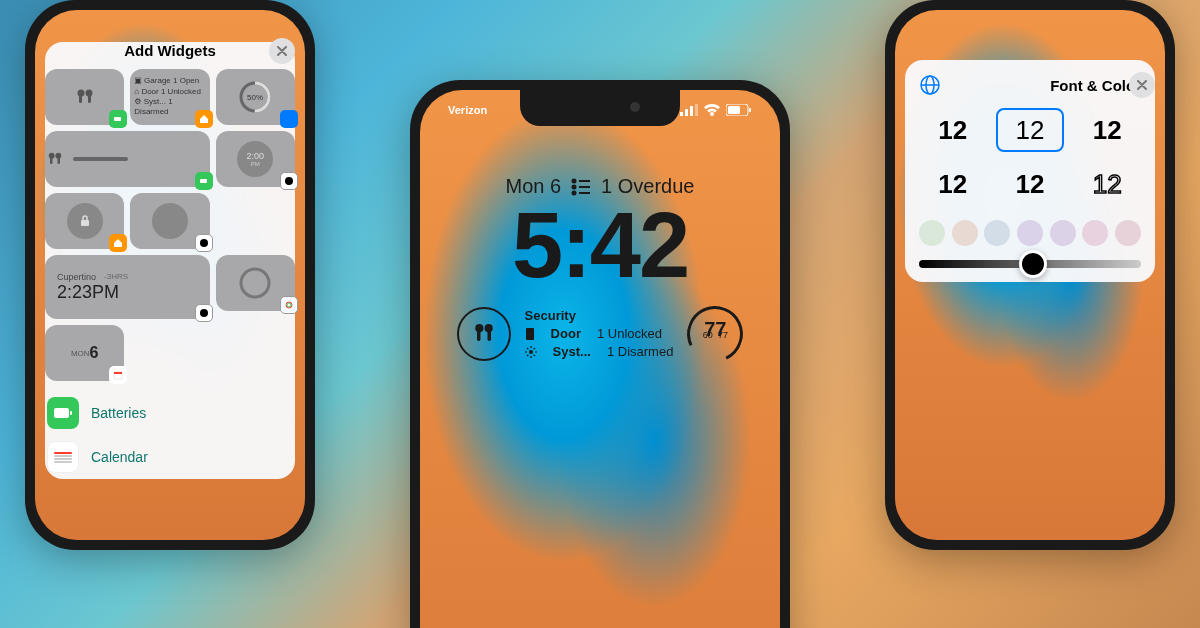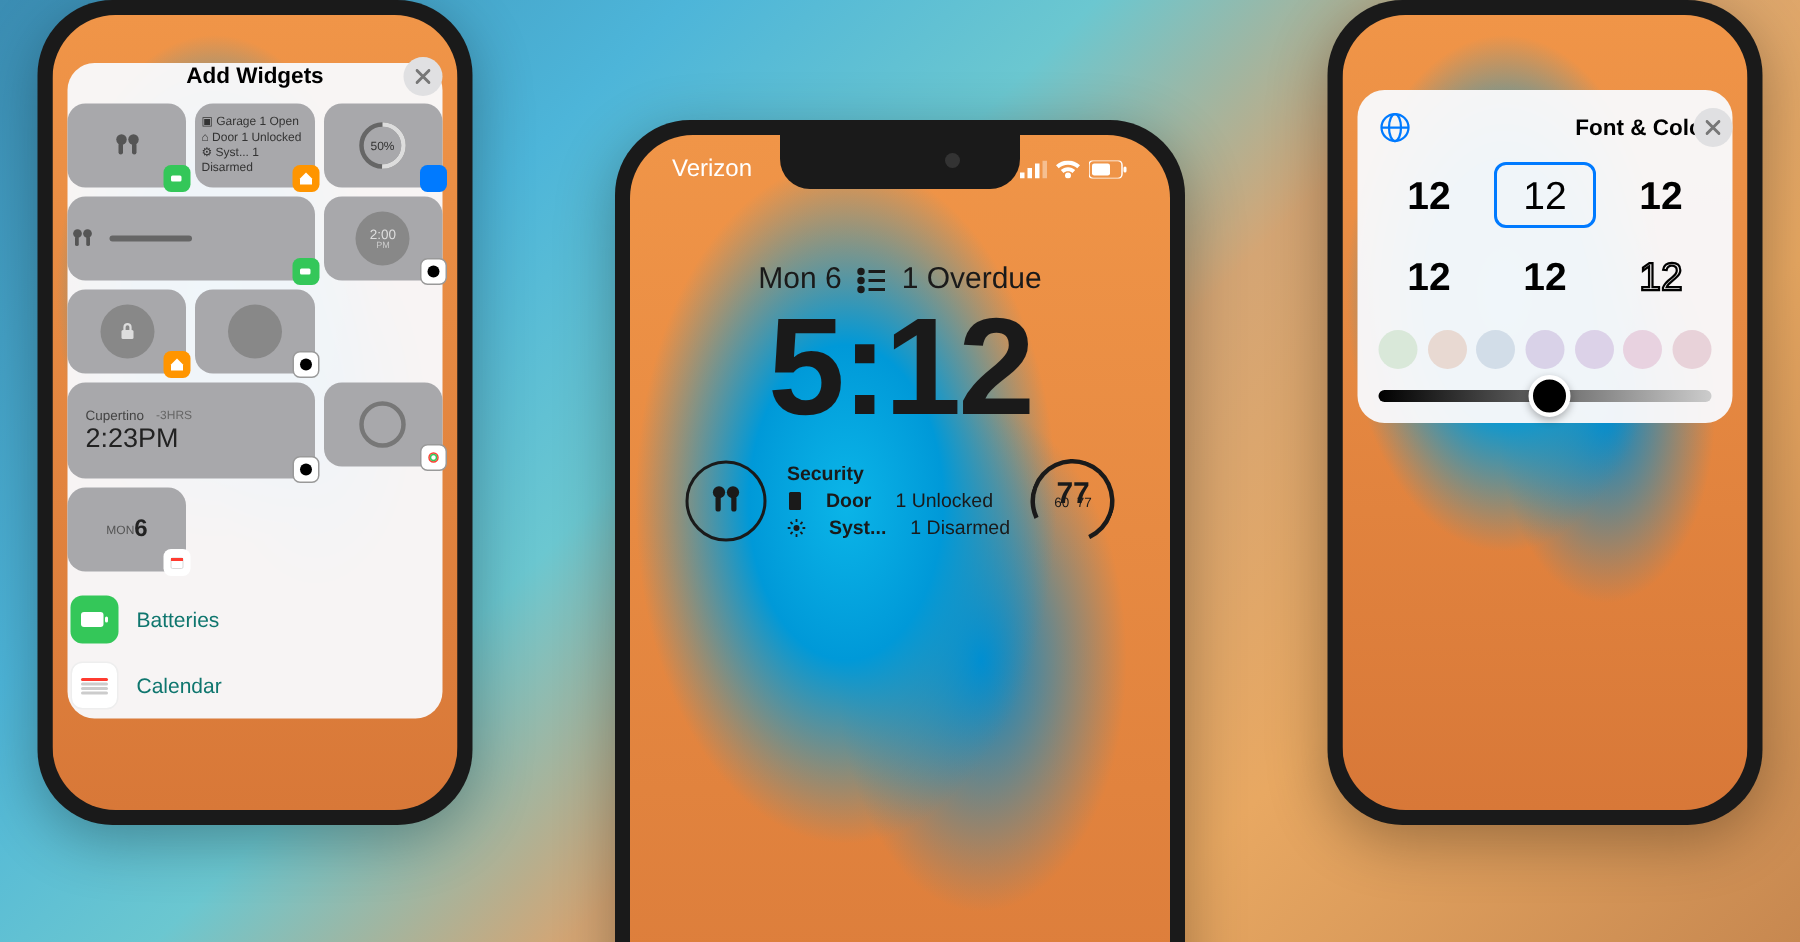--- a/index.html
+++ b/index.html
@@ -39,21 +39,21 @@
 .app-icon.green{background:#34c759}
 .app-icon.white{background:#fff;border:1px solid #eee;flex-direction:column;gap:1px;padding:4px}
 .cal-bar{width:18px;height:2px;background:#ff3b30;border-radius:1px}
 .cal-bar.gray{background:#ccc}
 .app-label{font-size:14px;color:#0f766e}
 
 
 .phone-center{left:50%;top:80px;transform:translateX(-50%);width:380px;height:720px}
 .phone-center .notch{width:160px;height:36px}
 .status-bar{position:absolute;top:14px;left:0;right:0;display:flex;justify-content:space-between;padding:0 28px;z-index:5}
-.carrier{font-size:16px;font-weight:400;color:#fff}
+.carrier{font-size:11px;font-weight:700;color:#fff}
 .status-icons{display:flex;gap:6px;align-items:center}
 .status-icons svg{fill:#fff}
 .lockscreen{position:absolute;top:85px;left:0;right:0;text-align:center;color:#1a1a1a}
 .ls-row1{font-size:20px;font-weight:500;display:flex;align-items:center;justify-content:center;gap:10px}
 .ls-time{font-size:92px;font-weight:600;letter-spacing:-2px;margin-top:-5px}
 .ls-widgets{display:flex;justify-content:center;gap:14px;margin-top:8px;padding:0 20px}
 .lsw{display:flex;align-items:center}
 .lsw-airpods{width:54px;height:54px;border:2.5px solid #1a1a1a;border-radius:50%;display:flex;align-items:center;justify-content:center}
 .lsw-security{font-size:13px;text-align:left;line-height:1.4}
 .lsw-security .ttl{font-weight:700}
@@ -267,21 +267,21 @@
         <svg width="20" height="18" viewBox="0 0 20 18" fill="none" stroke="#1a1a1a" stroke-width="2">
             <circle cx="3" cy="3" r="1.5" fill="#1a1a1a"></circle>
             <line x1="8" y1="3" x2="19" y2="3"></line>
             <circle cx="3" cy="9" r="1.5" fill="#1a1a1a"></circle>
             <line x1="8" y1="9" x2="19" y2="9"></line>
             <circle cx="3" cy="15" r="1.5" fill="#1a1a1a"></circle>
             <line x1="8" y1="15" x2="19" y2="15"></line>
           </svg>
         <span>1 Overdue</span>
       </div>
-      <div class="ls-time">5:12</div>
+      <div class="ls-time">5:42</div>
       <div class="ls-widgets">
         <div class="lsw">
           <div class="lsw-airpods">
             <svg width="28" height="28" viewBox="0 0 24 24" fill="#1a1a1a">
                 <circle cx="8" cy="7" r="3.5"></circle>
                 <rect x="6" y="9" width="3" height="9" rx="1.5"></rect>
                 <circle cx="16" cy="7" r="3.5"></circle>
                 <rect x="15" y="9" width="3" height="9" rx="1.5"></rect>
               </svg>
           </div>

